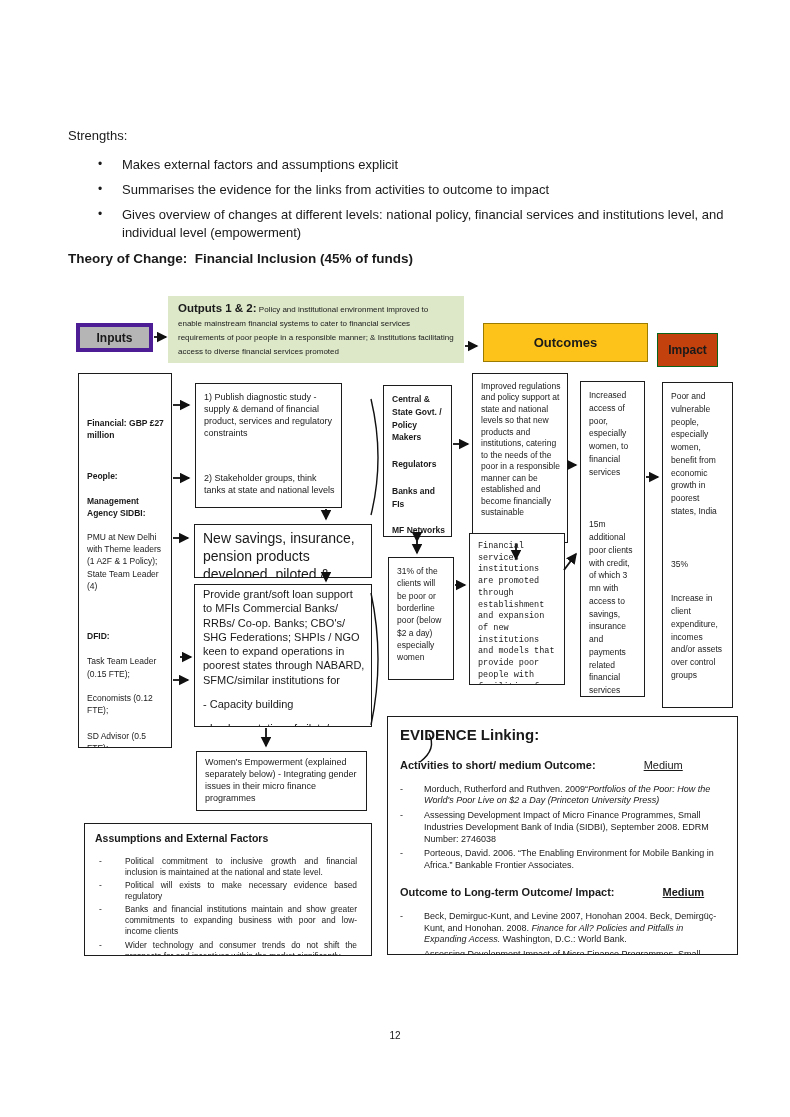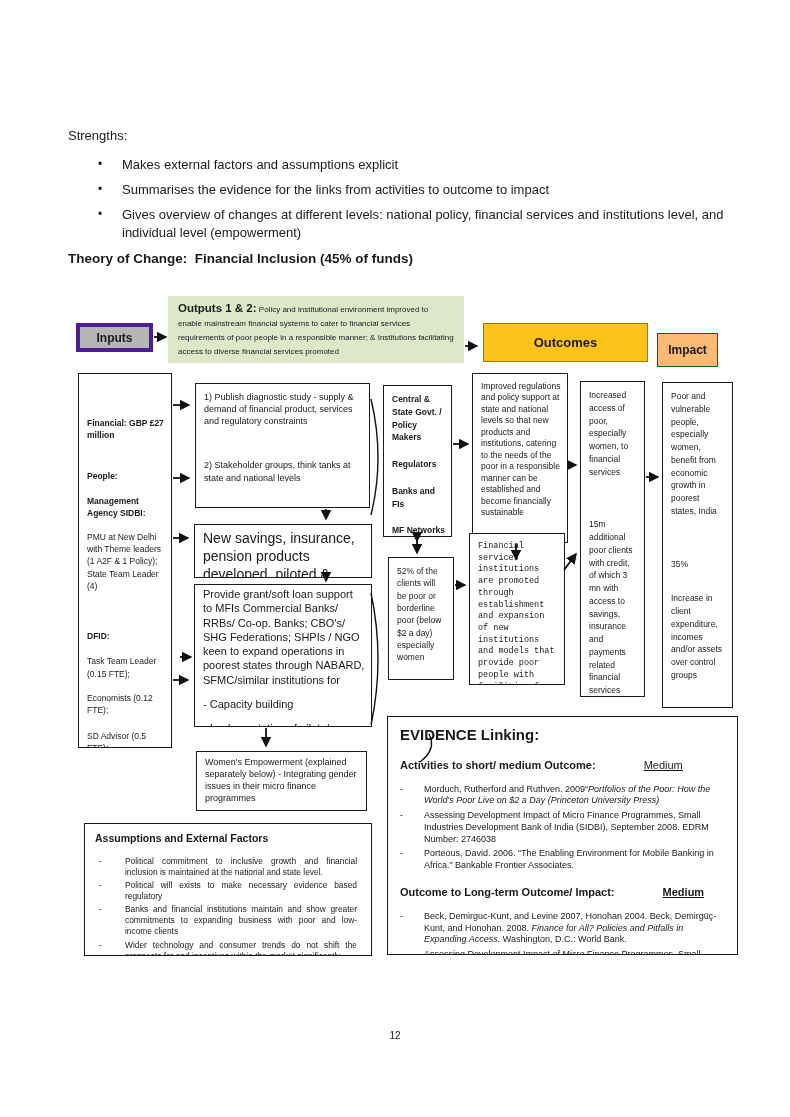--- a/index.html
+++ b/index.html
@@ -22,21 +22,21 @@
   .outcomes-box{left:483px;top:323px;width:165px;height:39px;background:#fec31a;border:1px solid #9b7b00;font-size:13px;}
   .impact-box{left:657px;top:333px;width:61px;height:34px;background:#0e9d20;border:1px solid #07641a;font-size:12px;}
   
   .box{background:#fff;border:1.5px solid #1c1c1c;font-size:8.5px;line-height:1.45;padding:7px 6px 5px 8px;overflow:hidden;}
   .box .b{font-weight:bold;margin-top:36px;}
   .left-detail{left:78px;top:373px;width:94px;height:375px;}
   .left-detail div{margin:0;}
   .ld1{margin-top:28px !important;} .ld2{margin-top:13px !important;} .ld3{margin-top:11px !important;}
   .ld4{margin-top:38px !important;} .ld5{margin-top:13px !important;} .ld6{margin-top:12px !important;}
   .ld7{margin-top:13px !important;} .ld8{margin-top:10px !important;}
-  .diagnostic{left:195px;top:383px;width:175px;height:125px;font-size:9px;line-height:1.35;}
+  .diagnostic{left:195px;top:383px;width:147px;height:125px;font-size:9px;line-height:1.35;}
   .diagnostic .item2{margin-top:32px;}
   .savings{left:194px;top:524px;width:178px;height:54px;font-size:14px;line-height:1.3;padding-top:4px;}
   .grant{left:194px;top:584px;width:178px;height:143px;font-size:11px;line-height:1.3;padding-top:2px;}
   .grant .gi{margin-top:10px;}
   .women{left:196px;top:751px;width:171px;height:60px;font-size:9px;line-height:1.35;padding-top:4px;}
   .stakeholders{left:383px;top:385px;width:69px;height:152px;line-height:1.5;font-weight:bold;}
   .stakeholders .sl{margin-top:14px;}
   .poor70{left:388px;top:557px;width:66px;height:123px;line-height:1.45;}
   .regulations{left:472px;top:373px;width:96px;height:170px;line-height:1.35;}
   .fininst{left:469px;top:533px;width:96px;height:152px;line-height:1.38;z-index:1;font-family:Liberation Mono, monospace;}
@@ -70,21 +70,21 @@
 <div class="abs bullet b1">Makes external factors and assumptions explicit</div>
 <div class="abs bullet b2">Summarises the evidence for the links from activities to outcome to impact</div>
 <div class="abs bullet b3">Gives overview of changes at different levels: national policy, financial services and institutions level, and individual level (empowerment)</div>
 <div class="abs heading">Theory of Change:  Financial Inclusion (45% of funds)</div>
 
 <div class="abs hdr inputs-box" style="background: rgb(181, 181, 181);">Inputs</div>
 <div class="abs outputs-box" style="background: rgb(221, 232, 201);">
   <span class="outputs-title">Outputs 1 &amp; 2:</span><span> Policy and institutional environment improved to enable mainstream financial systems to cater to financial services requirements of poor people in a responsible manner; &amp; Institutions facilitating access to diverse financial services promoted</span>
 </div>
 <div class="abs hdr outcomes-box" style="background: rgb(254, 195, 26);">Outcomes</div>
-<div class="abs hdr impact-box" style="background: #fdba74;">Impact</div>
+<div class="abs hdr impact-box" style="background: #c2410c;">Impact</div>
 
 <div class="abs box left-detail">
   <div class="b">Financial: GBP £27 million</div>
   <div class="b ld1">People:</div>
   <div class="b ld2">Management Agency SIDBI:</div>
   <div class="ld3">PMU at New Delhi with Theme leaders (1 A2F &amp; 1 Policy); State Team Leader (4)</div>
   <div class="b ld4">DFID:</div>
   <div class="ld5">Task Team Leader (0.15 FTE);</div>
   <div class="ld6">Economists (0.12 FTE);</div>
   <div class="ld7">SD Advisor (0.5 FTE);</div>
@@ -107,21 +107,21 @@
   <div>Women's Empowerment (explained separately below) - Integrating gender issues in their micro finance programmes</div>
 </div>
 
 <div class="abs box stakeholders">
   <div>Central &amp; State Govt. / Policy Makers</div>
   <div class="sl">Regulators</div>
   <div class="sl">Banks and FIs</div>
   <div class="sl">MF Networks /</div>
 </div>
 <div class="abs box poor70">
-  <div>52% of the clients will be poor or borderline poor (below $2 a day) especially women</div>
+  <div>31% of the clients will be poor or borderline poor (below $2 a day) especially women</div>
 </div>
 
 <div class="abs box regulations">
   <div>Improved regulations and policy support at state and national levels so that new products and institutions, catering to the needs of the poor in a responsible manner can be established and become financially sustainable</div>
 </div>
 <div class="abs box fininst">
   <div>Financial services institutions are promoted through establishment and expansion of new institutions and models that provide poor people with facilities for savings, loans, insurance and other services in a cost effective</div>
 </div>
 <div class="abs box access">
   <div>Increased access of poor, especially women, to financial services</div>

